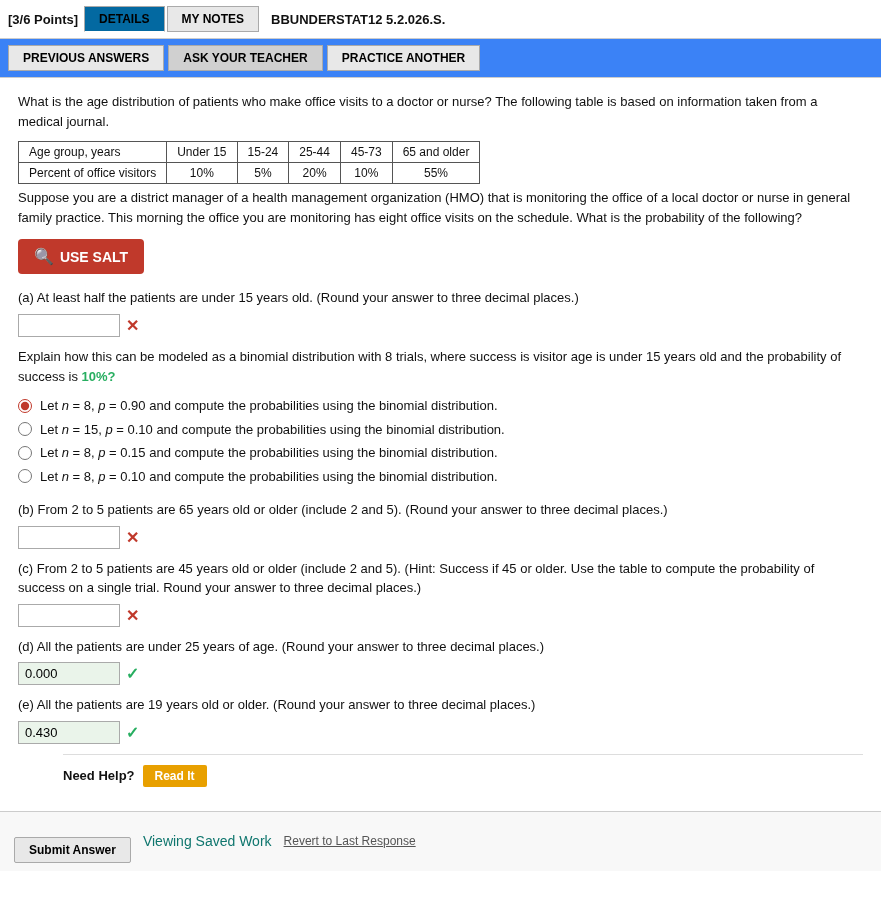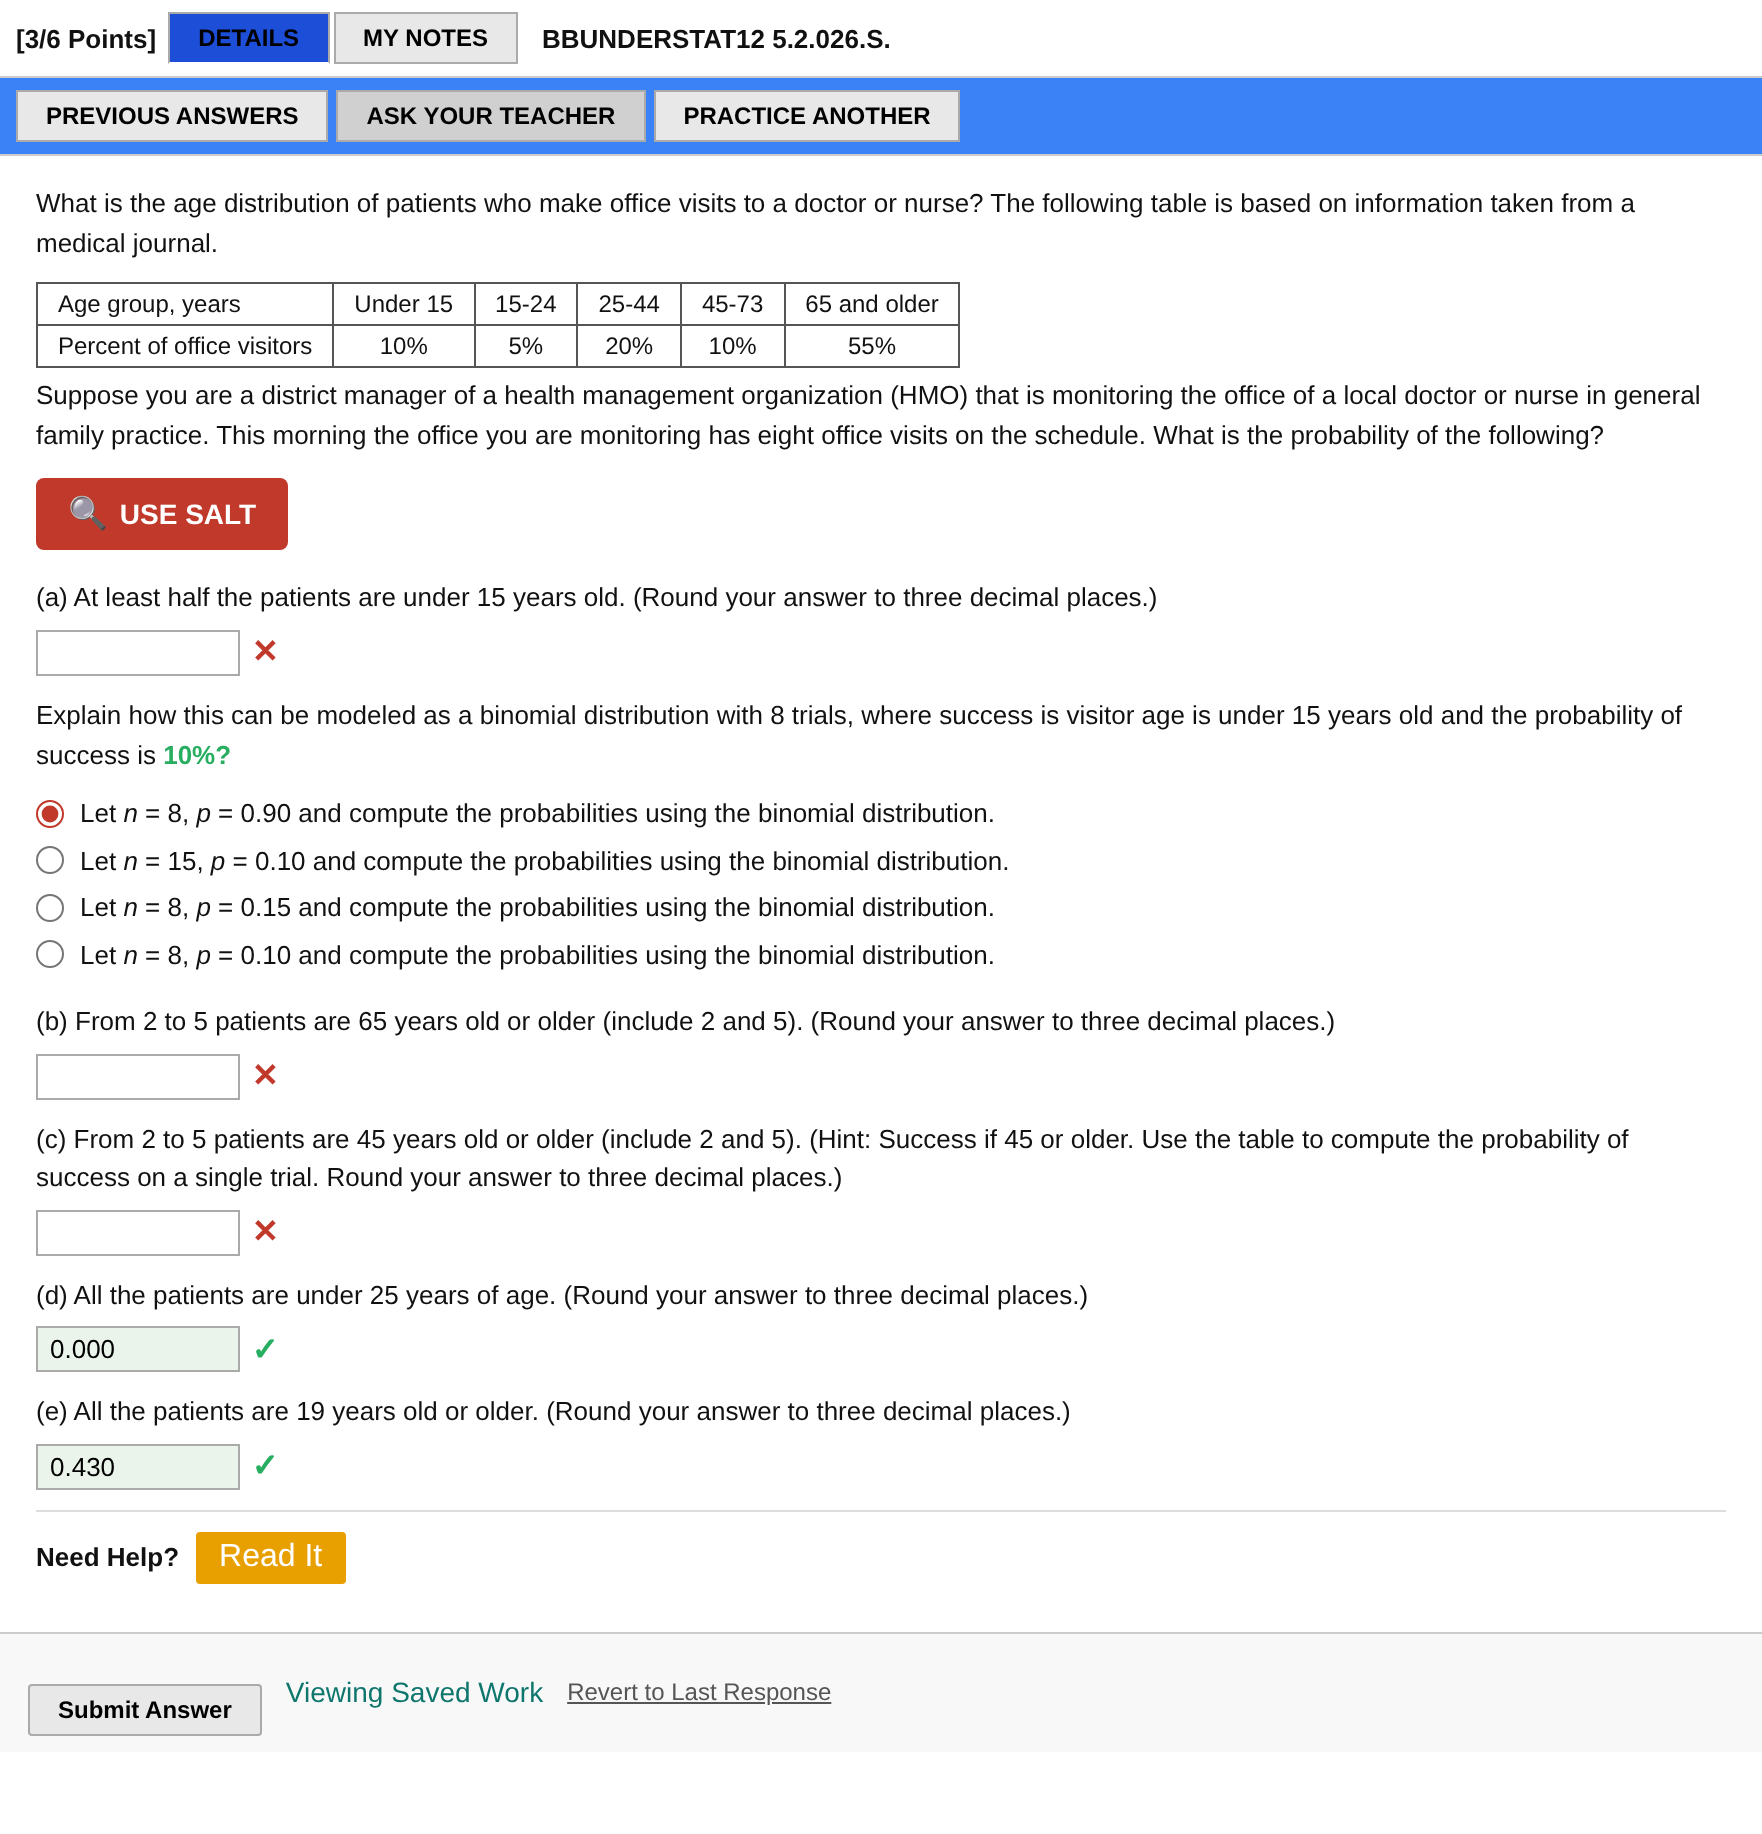--- a/index.html
+++ b/index.html
@@ -31,21 +31,21 @@
     .tab-btn {
       padding: 5px 14px;
       border: 1px solid #aaa;
       background: #e8e8e8;
       cursor: pointer;
       font-size: 12px;
       font-weight: bold;
       margin-right: 2px;
     }
     .tab-btn.active {
-      background: #1d4ed8;
+      background: #0369a1;
       border-bottom: 1px solid #fff;
     }
     .course-id {
       font-weight: bold;
       font-size: 13px;
       margin-left: 10px;
     }
     .second-bar {
       display: flex;
       align-items: center;
@@ -164,32 +164,33 @@
       width: 14px;
       height: 14px;
     }
     .need-help-row {
       display: flex;
       align-items: center;
       gap: 8px;
       margin-top: 10px;
       padding-top: 10px;
       border-top: 1px solid #ddd;
+      margin-left: 45px;
     }
     .need-help-label {
       font-weight: bold;
       font-size: 13px;
     }
     .read-it-btn {
       padding: 4px 12px;
       background: #e8a000;
       color: #fff;
       border: none;
-      font-size: 16px;
-      font-weight: normal;
+      font-size: 12px;
+      font-weight: bold;
       cursor: pointer;
       border-radius: 2px;
     }
     .bottom-bar {
       display: flex;
       align-items: center;
       gap: 12px;
       padding: 8px 14px;
       border-top: 1px solid #ccc;
       background: #f8f8f8;

